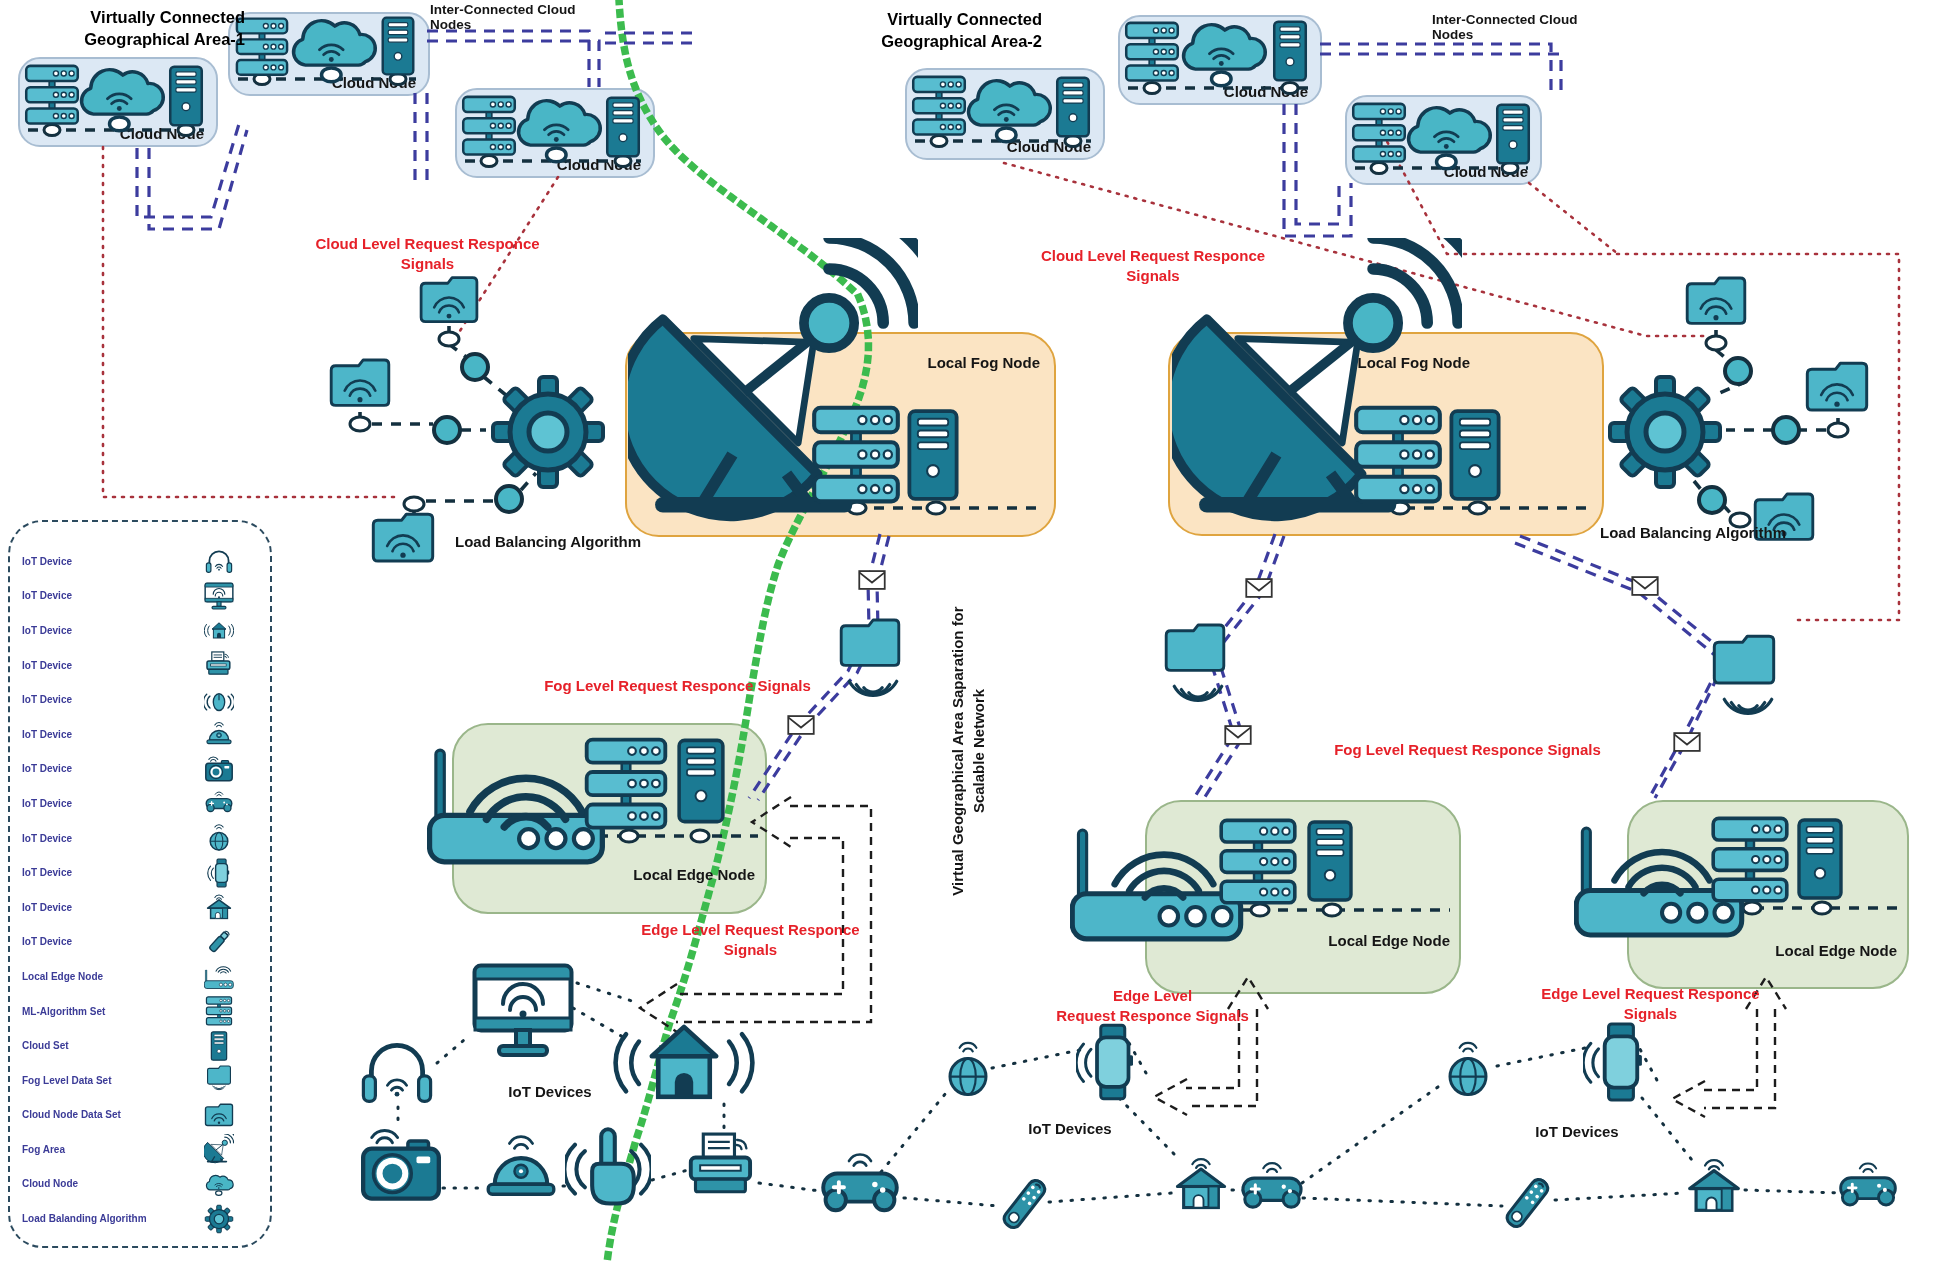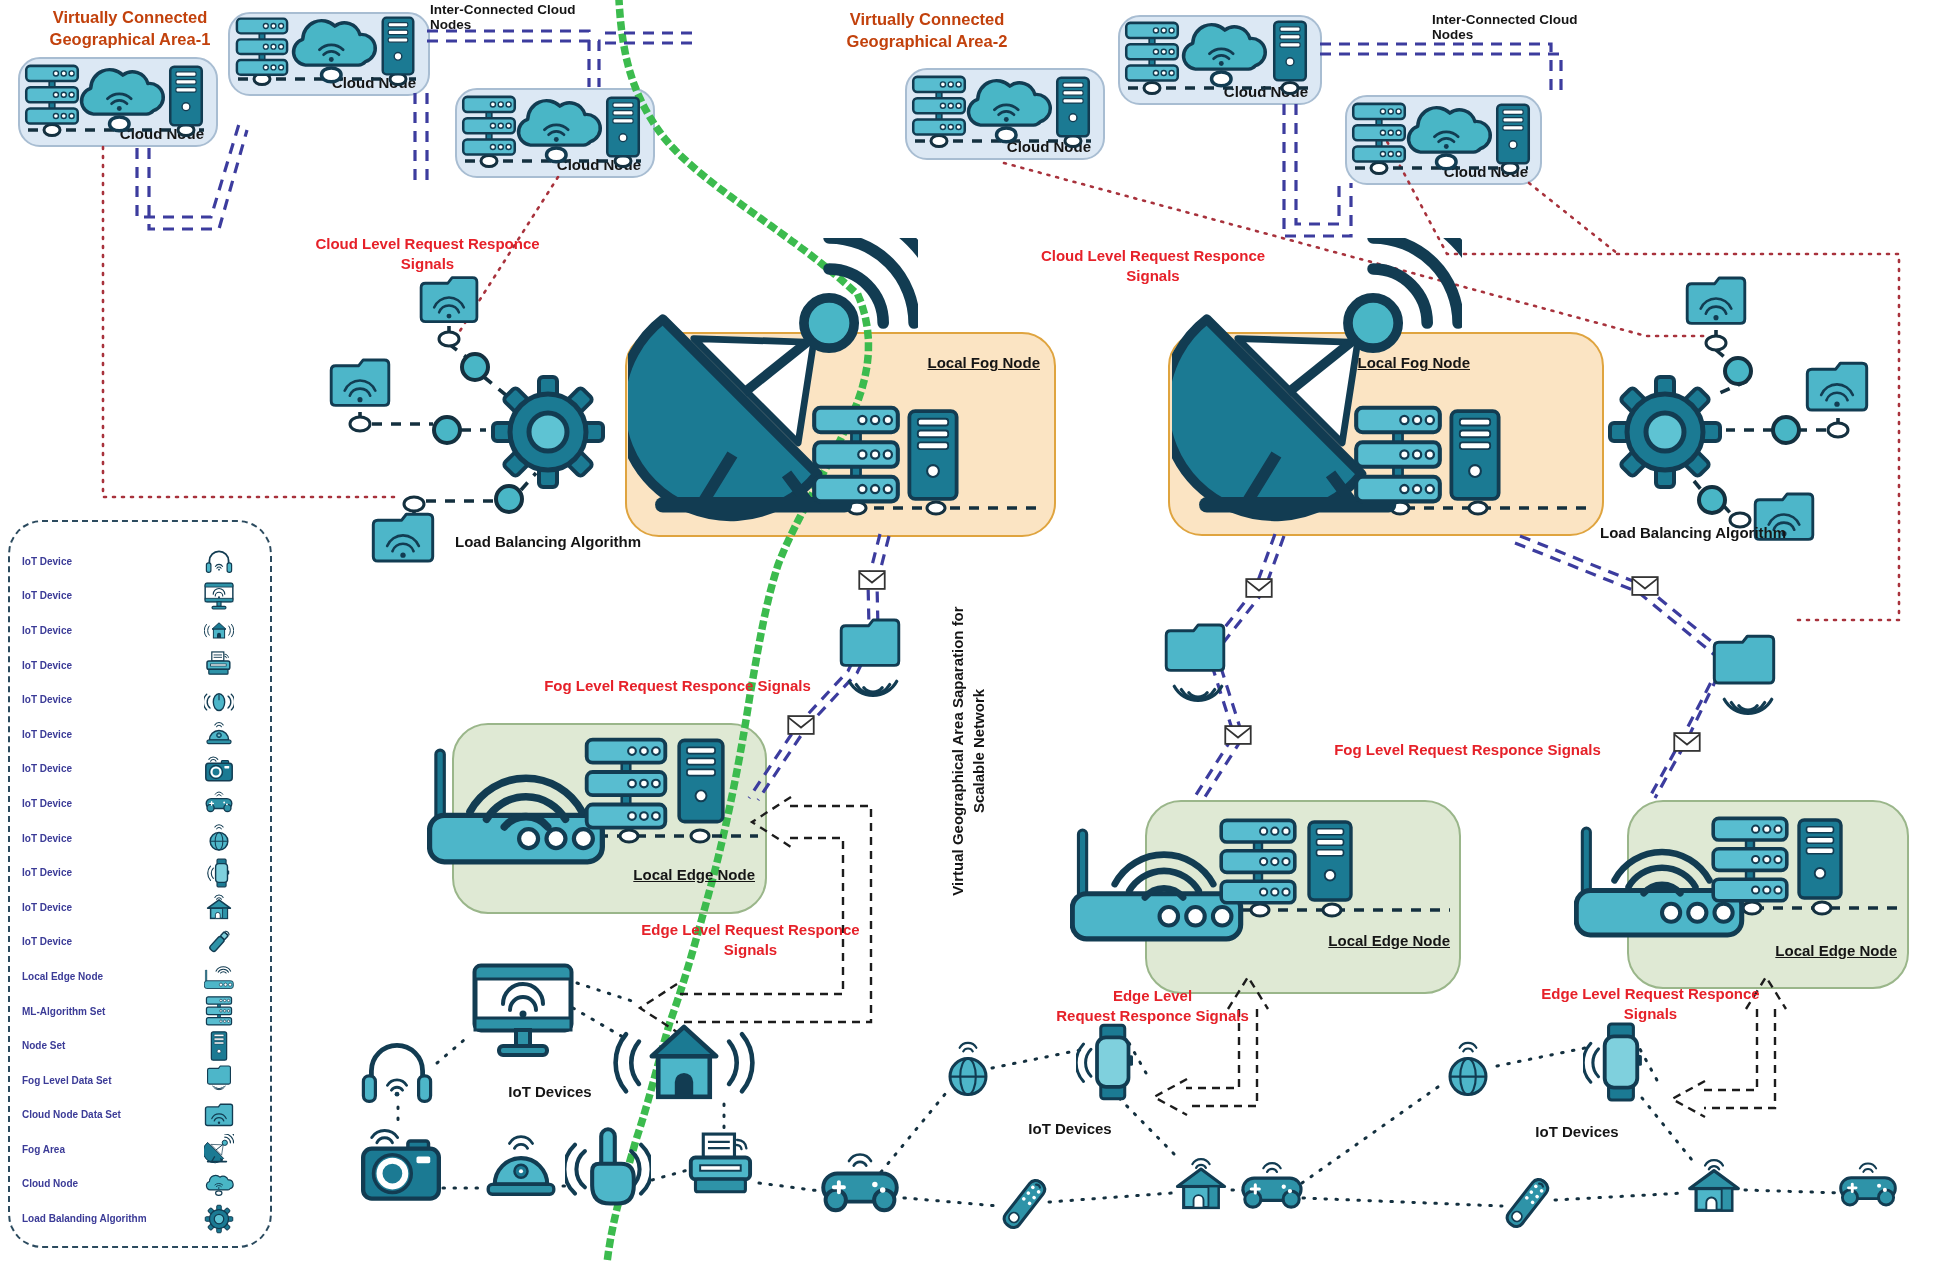--- a/index.html
+++ b/index.html
@@ -11,26 +11,26 @@
   .fogbox{position:absolute;background:#fbe4c3;border:2.5px solid #dfa43f;border-radius:34px;z-index:1;}
   .edgebox{position:absolute;background:#dfe9d4;border:2.5px solid #9ab68a;border-radius:36px;z-index:1;}
   .legend{position:absolute;left:8px;top:520px;width:264px;height:728px;border:2.5px dashed #2b4a5e;
           border-radius:34px;box-sizing:border-box;padding:22px 0 0 12px;z-index:3;background:transparent;}
   .lg-row{height:34.6px;display:flex;align-items:center;}
   .lg-label{width:182px;font-size:10px;font-weight:600;color:#3b3b97;}
   .lg-ic{width:30px;height:30px;flex:0 0 30px;}
   
   .ic{position:absolute;z-index:3;}
   
-  .ptitle{position:absolute;color:#c2410c;font-weight:bold;font-size:16.5px;line-height:1.35;
-          text-align:center;white-space:pre-line;z-index:4;}
+  .ptitle{position:absolute;color:#000000;font-weight:bold;font-size:16.5px;line-height:1.35;
+          text-align:right;white-space:pre-line;z-index:4;}
   .rlabel{position:absolute;color:#e62129;font-weight:bold;font-size:15px;line-height:1.35;
           text-align:center;white-space:pre-line;z-index:4;}
   .blabel{position:absolute;color:#151515;font-weight:600;font-size:15px;z-index:4;}
-  .nlabel{position:absolute;color:#151515;font-weight:600;font-size:15px;z-index:4;text-align:right;text-decoration:underline;}
+  .nlabel{position:absolute;color:#151515;font-weight:600;font-size:15px;z-index:4;text-align:right;}
   .cb-label{position:absolute;right:12px;bottom:3px;color:#151515;font-weight:600;font-size:15px;z-index:4;}
   .sep-label{position:absolute;left:753px;top:730px;width:430px;text-align:center;
              transform:rotate(-90deg);font-weight:bold;font-size:15px;color:#151515;
              white-space:pre-line;line-height:1.4;z-index:4;}
   
   #wires{position:absolute;left:0;top:0;z-index:2;pointer-events:none;}
   .green{fill:none;stroke:#3cbb4e;stroke-width:7.5;stroke-dasharray:1.5 11;stroke-linecap:square;}
   .indigo path{fill:none;stroke:#3c3c9e;stroke-width:3.2;stroke-dasharray:11 8;}
   .red path{fill:none;stroke:#a8323c;stroke-width:2.6;stroke-dasharray:2 7;stroke-linecap:round;}
   .bdash path{fill:none;stroke:#14303f;stroke-width:3.6;stroke-dasharray:10 9;}
@@ -822,21 +822,21 @@
           <use href="#i-router-sig"></use>
         </svg>
       </div>
   <div class="lg-row">
         <span class="lg-label">ML-Algorithm Set</span>
         <svg class="lg-ic">
           <use href="#i-rack"></use>
         </svg>
       </div>
   <div class="lg-row">
-        <span class="lg-label">Node Set</span>
+        <span class="lg-label">Cloud Set</span>
         <svg class="lg-ic">
           <use href="#i-tower"></use>
         </svg>
       </div>
   <div class="lg-row">
         <span class="lg-label">Fog Level Data Set</span>
         <svg class="lg-ic">
           <use href="#i-folder-sig"></use>
         </svg>
       </div>

